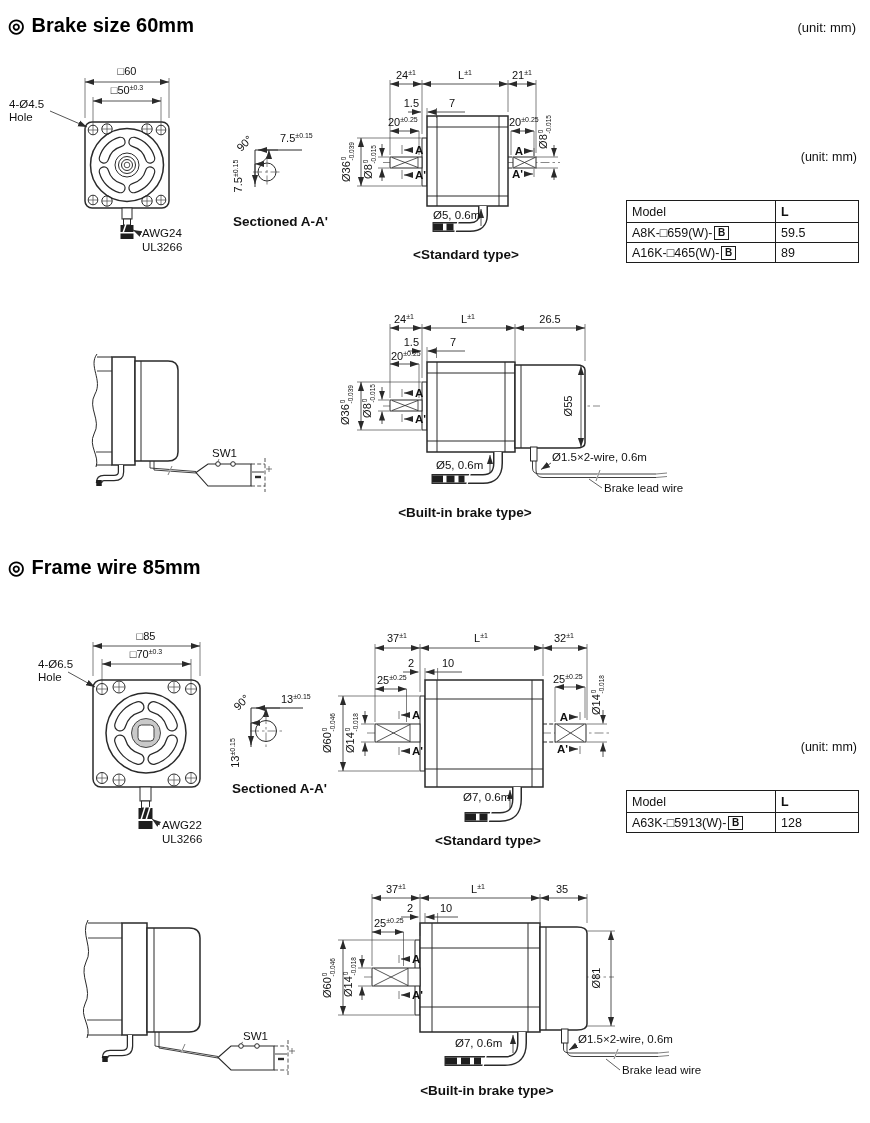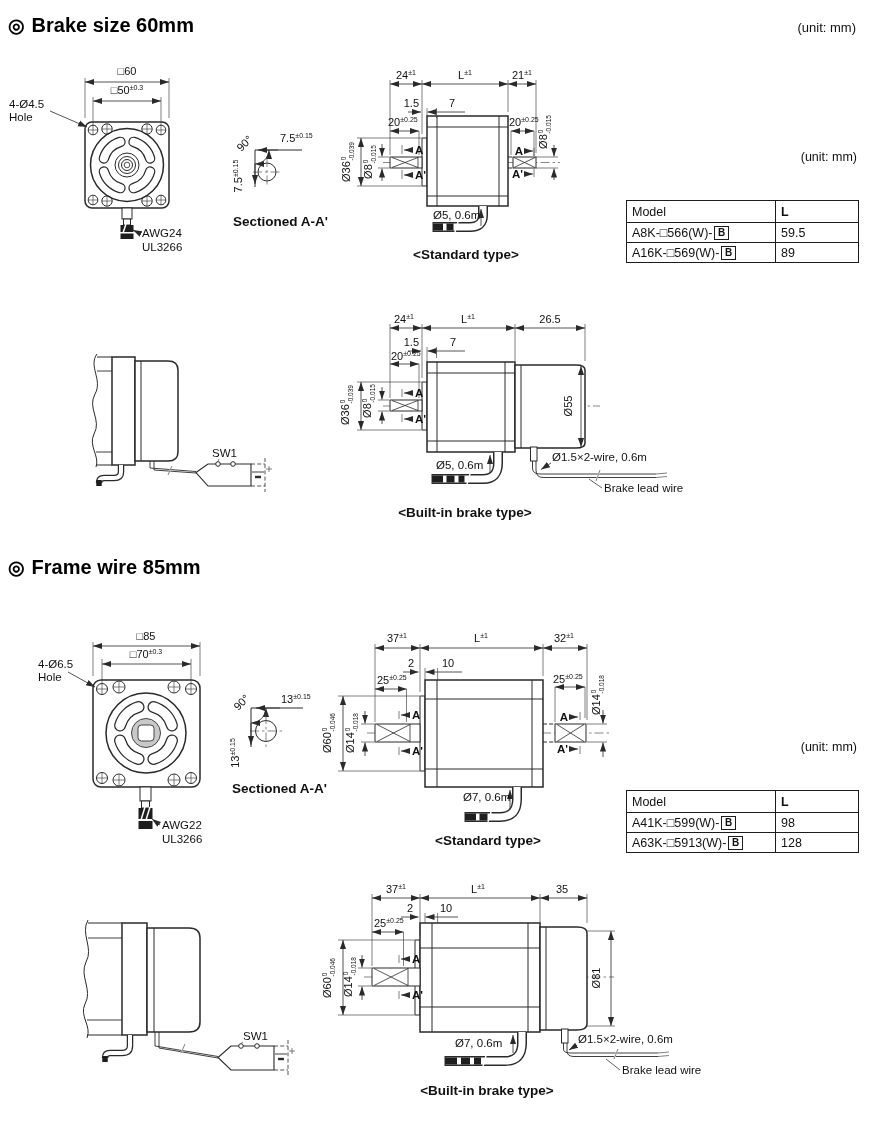--- a/index.html
+++ b/index.html
@@ -678,44 +678,40 @@
 
   <div class="tablebox" style="left:626px;top:150px;">
     <div class="unit-line">(unit: mm)</div>
     <table class="spec">
       <tbody>
           <tr>
         <th>Model</th>
         <th class="lcol" style="font-weight:bold;">L</th>
       </tr>
       <tr>
-        <td class="model-cell"><span>A8K-□566(W)-</span><span class="bbox">B</span></td>
+        <td class="model-cell"><span>A8K-□659(W)-</span><span class="bbox">B</span></td>
         <td>59.5</td>
       </tr>
       <tr>
-        <td class="model-cell"><span>A16K-□569(W)-</span><span class="bbox">B</span></td>
+        <td class="model-cell"><span>A16K-□465(W)-</span><span class="bbox">B</span></td>
         <td>89</td>
       </tr>
     </tbody>
       </table>
   </div>
 
   <div class="tablebox" style="left:626px;top:740px;">
     <div class="unit-line">(unit: mm)</div>
     <table class="spec">
       <tbody>
           <tr>
         <th>Model</th>
         <th class="lcol" style="font-weight:bold;">L</th>
       </tr>
       <tr>
-        <td class="model-cell"><span>A41K-□599(W)-</span><span class="bbox">B</span></td>
-        <td>98</td>
-      </tr>
-      <tr>
         <td class="model-cell"><span>A63K-□5913(W)-</span><span class="bbox">B</span></td>
         <td>128</td>
       </tr>
     </tbody>
       </table>
   </div>
 
 </div>
 
 </body></html>

